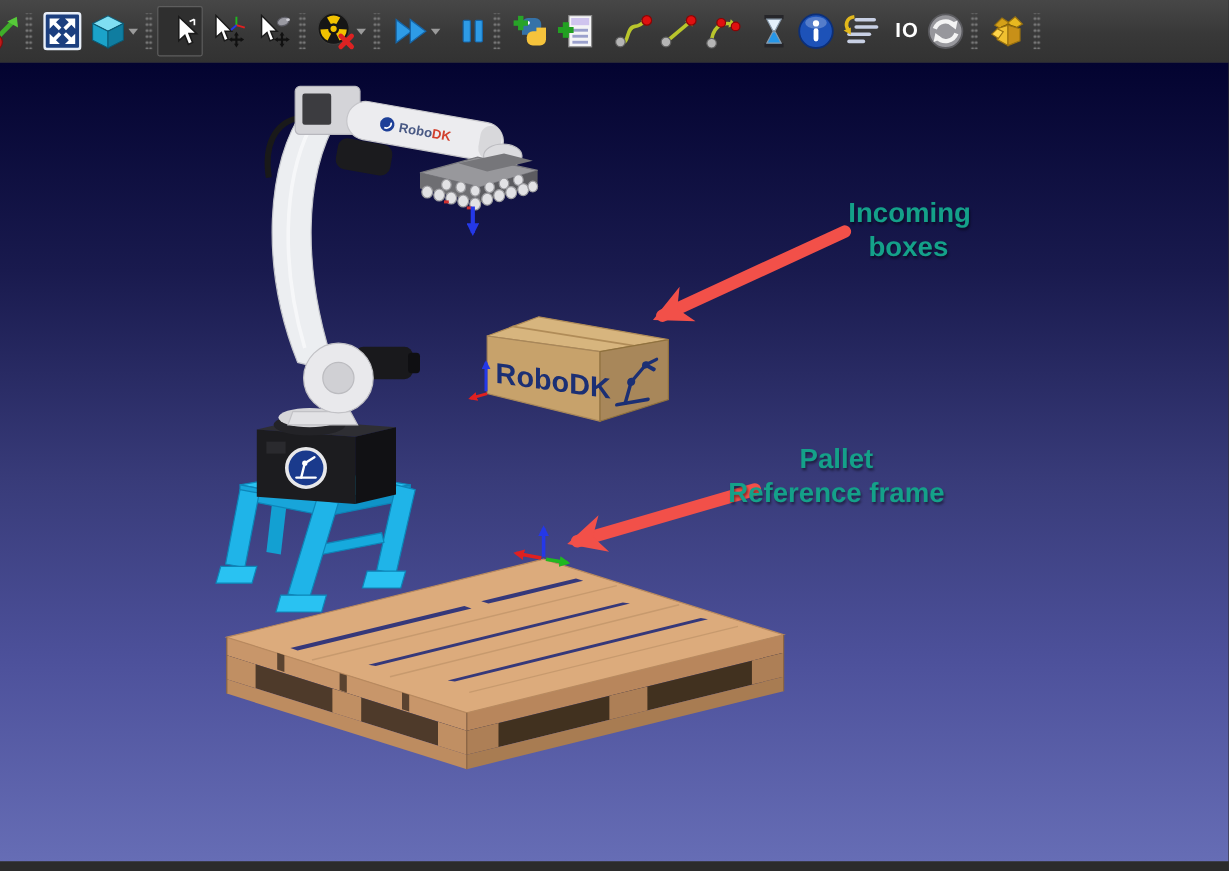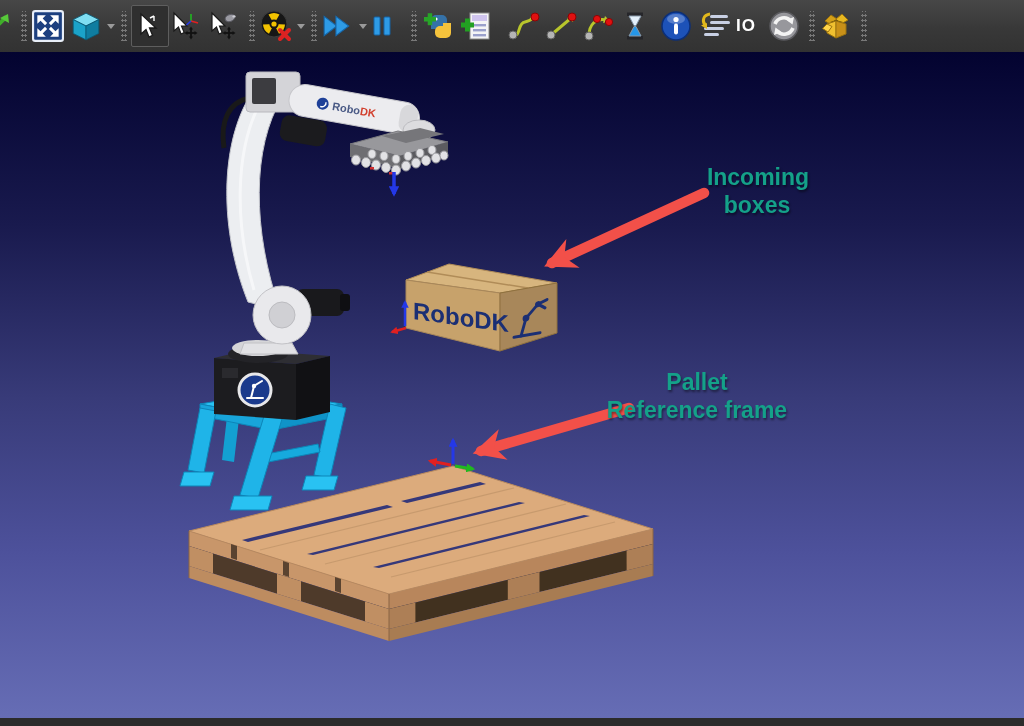--- a/index.html
+++ b/index.html
@@ -2,21 +2,21 @@
 <html><head>
 <meta charset="utf-8">
 <style>
   html,body{margin:0;padding:0;background:#222;}
   .window{position:relative;width:1024px;height:726px;overflow:hidden;
           font-family:"Liberation Sans",sans-serif;background:#3a3a3a;}
   
   .toolbar{position:absolute;top:0;left:0;width:1024px;height:52px;
            background:linear-gradient(#474747,#383838 55%,#323232);
            display:flex;align-items:center;overflow:hidden;}
-  .tbtn{width:36px;height:40px;display:flex;align-items:center;justify-content:flex-start;
+  .tbtn{width:36px;height:40px;display:flex;align-items:center;justify-content:flex-end;
         flex:0 0 auto;border:1px solid transparent;border-radius:2px;}
   .tbtn.active{background:#2f2f2f;border:1px solid #5e5e5e;}
   .sep{width:6px;height:30px;margin:0 4px;flex:0 0 auto;
        background-image:radial-gradient(circle,#787878 1px,transparent 1.4px);
        background-size:3px 5px;background-position:0 2px;}
   .caret{width:0;height:0;border-left:4px solid transparent;border-right:4px solid transparent;
          border-top:5px solid #9a9a9a;margin:0 2px 0 0;flex:0 0 auto;}
   .io-label{color:#fff;font-weight:bold;font-size:17px;letter-spacing:1px;
             font-family:"Liberation Sans",sans-serif;}
   

